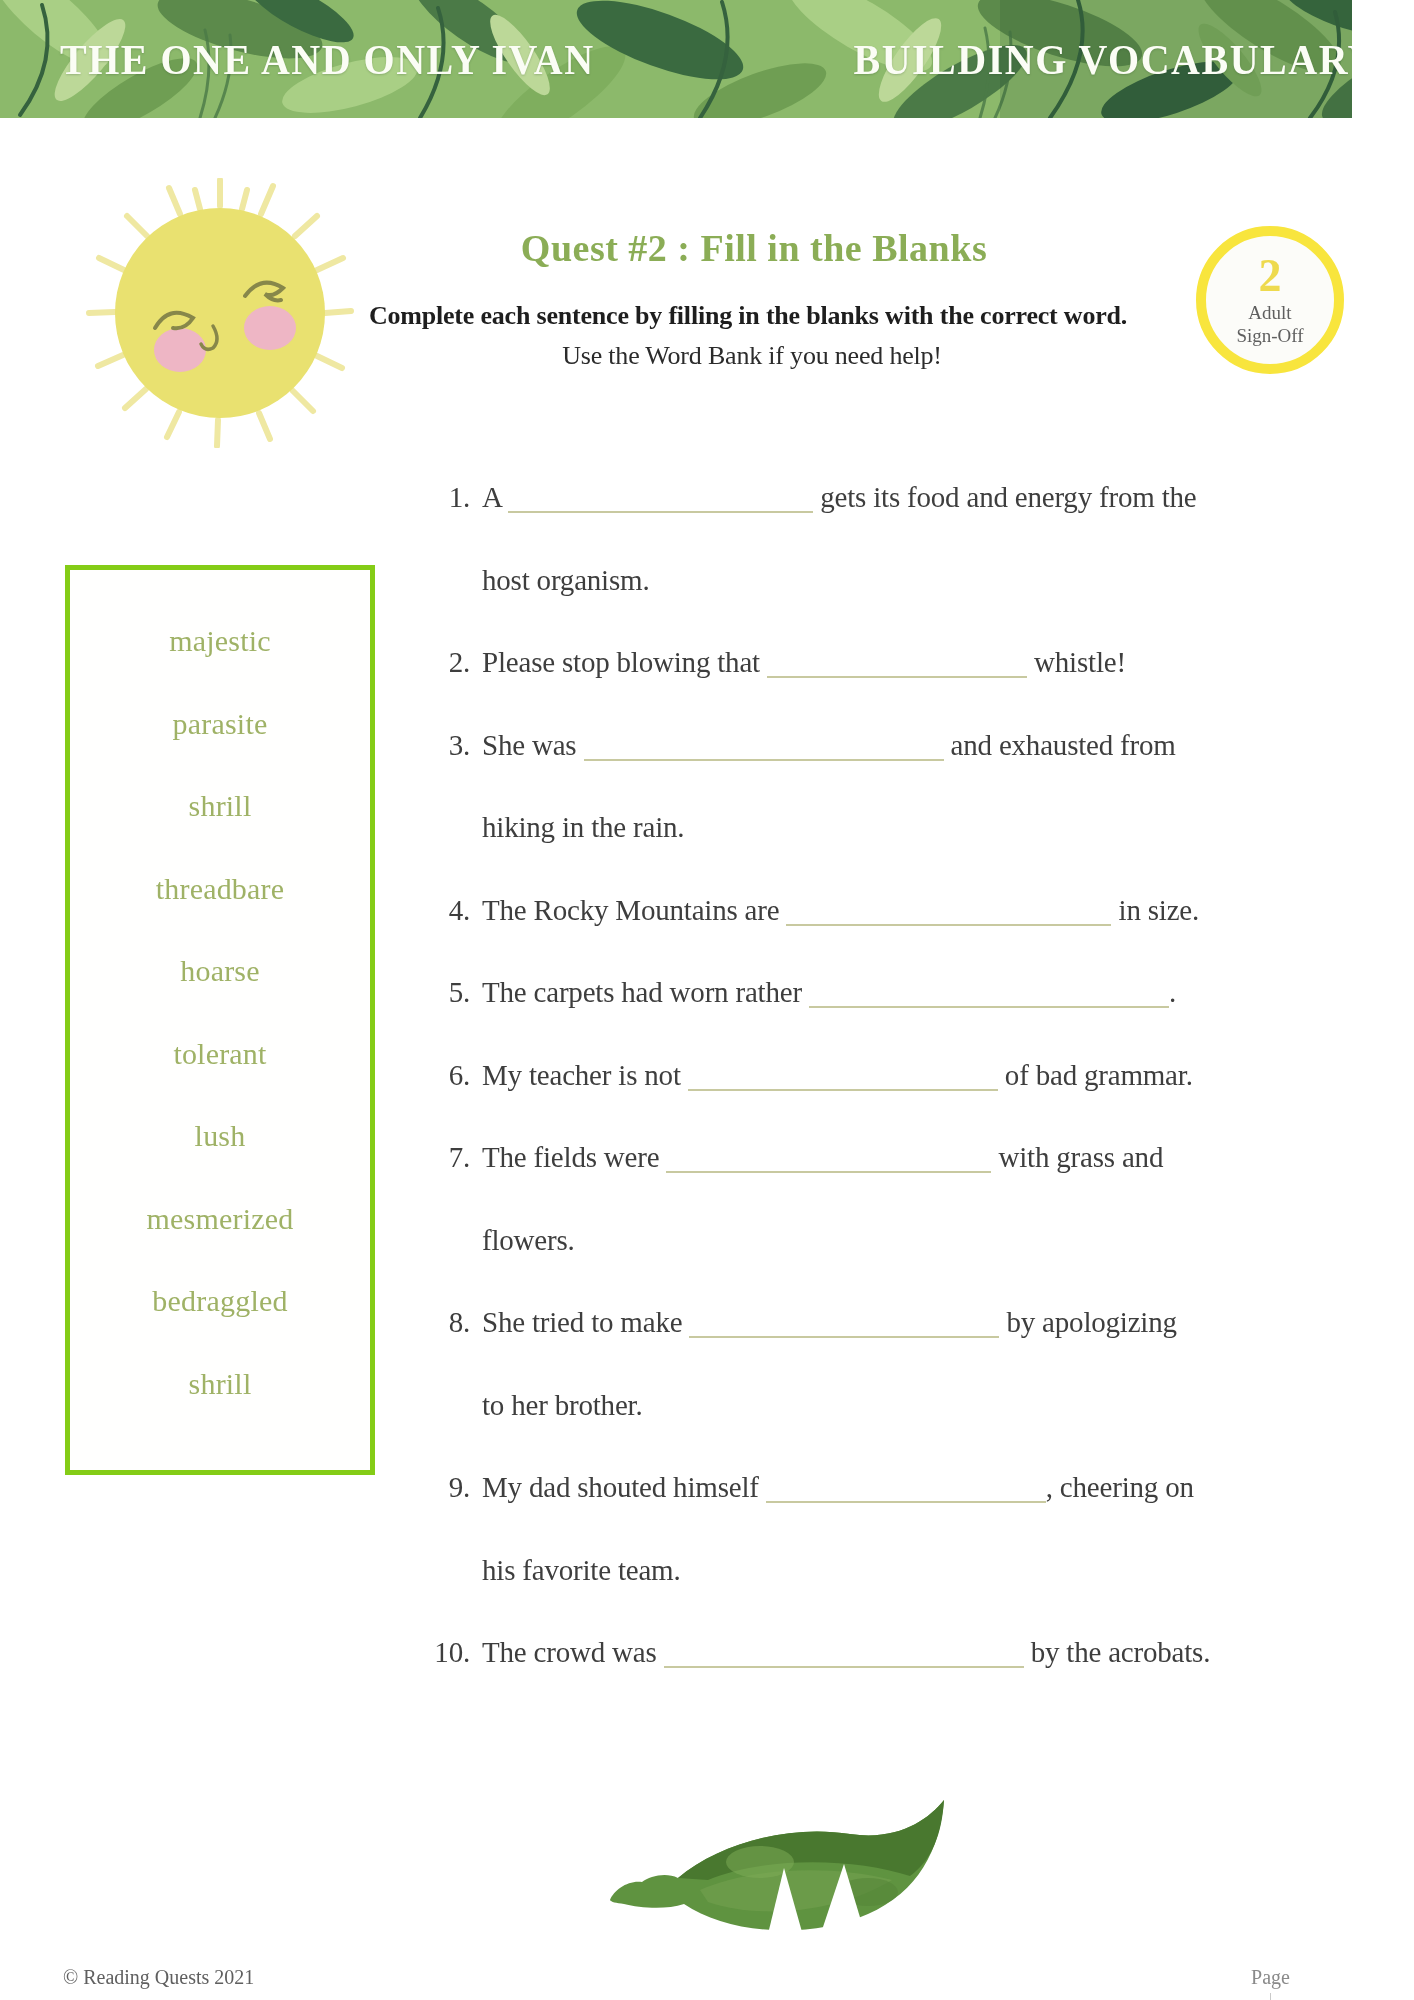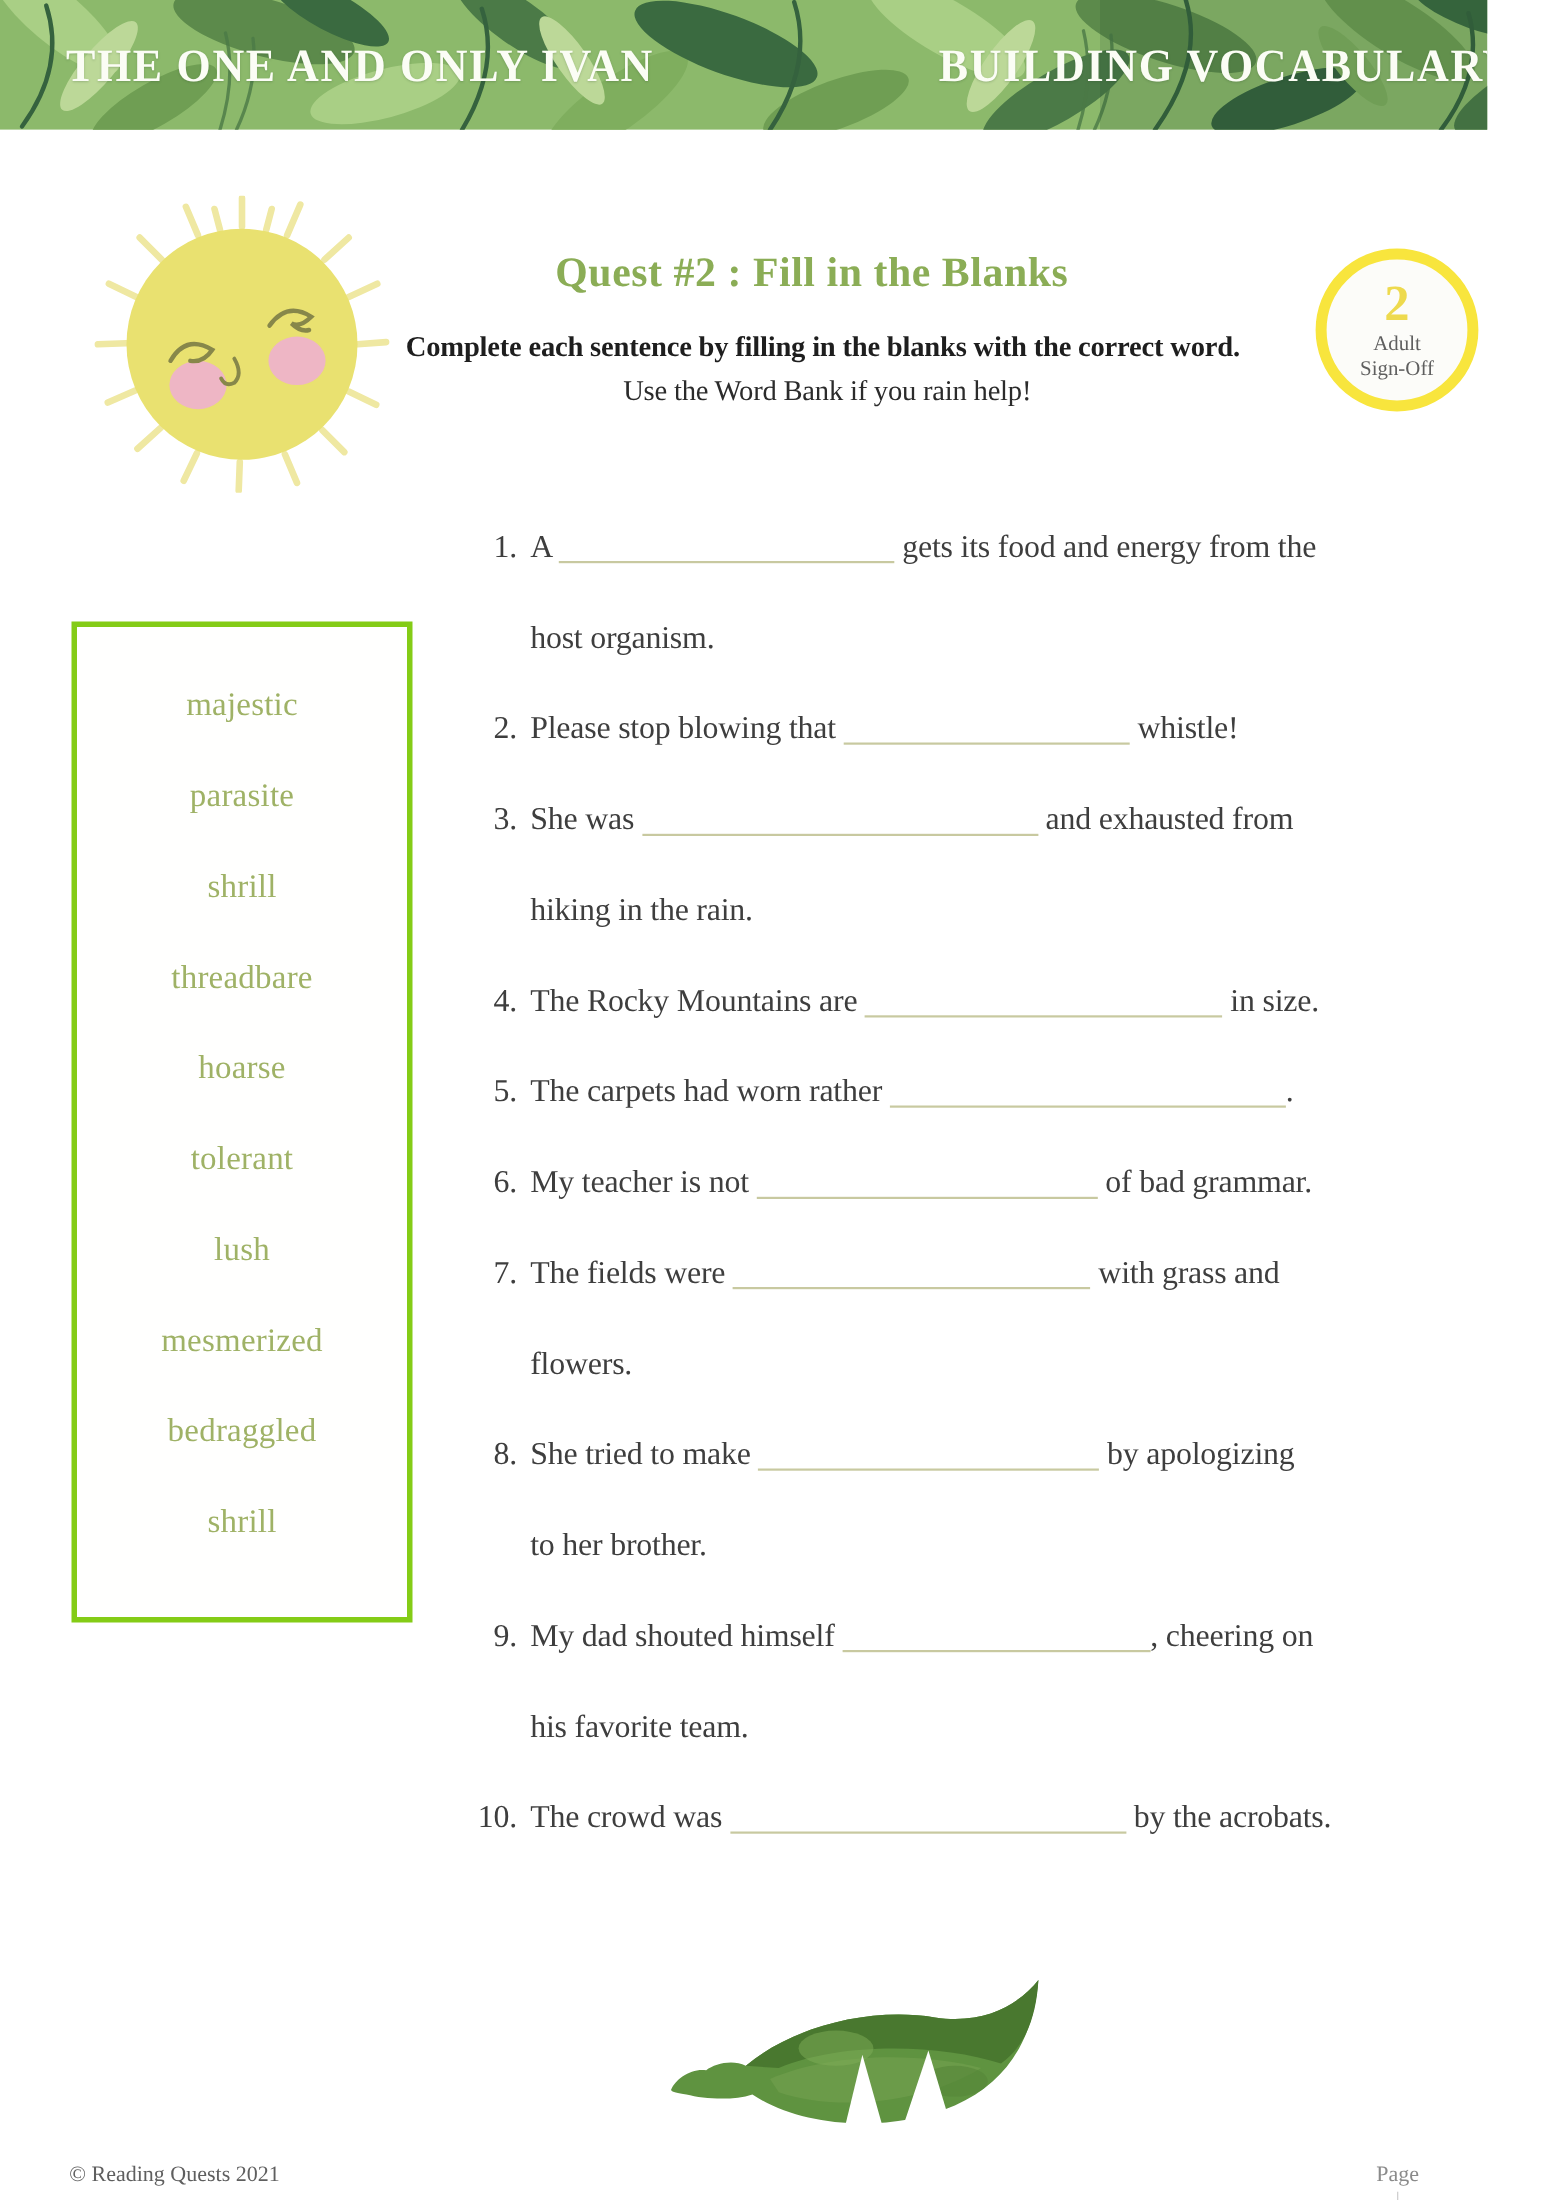--- a/index.html
+++ b/index.html
@@ -17,21 +17,21 @@
     position:absolute;top:0;height:118px;display:flex;align-items:center;
     color:#fbfdf5;font-weight:bold;font-size:40px;letter-spacing:1.5px;
     text-shadow:0 1px 2px rgba(40,70,40,.25);
     transform:scaleY(1.05);
   }
   .banner-title.left{left:60px;}
   .banner-title.right{right:36px;}
   
   .sun{position:absolute;left:85px;top:178px;}
   .quest-title{
-    position:absolute;left:368px;top:226px;width:740px;
+    position:absolute;left:384px;top:226px;width:740px;
     text-align:center;color:#8bad56;font-weight:bold;font-size:38px;
     letter-spacing:0.5px;
   }
   .instructions{
     position:absolute;left:352px;top:296px;width:792px;
     text-align:center;font-size:26px;line-height:40px;color:#1e1e1e;
     letter-spacing:-0.2px;
   }
   .instructions .bold{font-weight:bold;}
   .instructions .regular{font-weight:normal;color:#2b2b2b;margin-left:8px;}
@@ -156,21 +156,21 @@
       <ellipse cx="185" cy="150" rx="26" ry="22" fill="#efaed4" opacity="0.85"></ellipse>
       <path d="M70,150 q14,-24 38,-10 q-8,12 -20,10" fill="none" stroke="#87874a" stroke-width="4" stroke-linecap="round"></path>
       <path d="M160,118 q16,-22 38,-8 q-10,10 -18,6 q8,8 16,6" fill="none" stroke="#87874a" stroke-width="4" stroke-linecap="round"></path>
       <path d="M128,148 q8,14 0,22 q-8,4 -12,-4" fill="none" stroke="#87874a" stroke-width="3.5" stroke-linecap="round"></path>
     </svg>
   </div>
 
   <div class="quest-title">Quest #2 : Fill in the Blanks</div>
   <div class="instructions">
     <span class="bold">Complete each sentence by filling in the blanks with the correct word.</span>
-    <span class="regular">Use the Word Bank if you rain help!</span>
+    <span class="regular">Use the Word Bank if you need help!</span>
   </div>
 
   <div class="badge">
     <div class="num">2</div>
     <div class="lbl">Adult</div>
     <div class="lbl">Sign-Off</div>
   </div>
 
   <div class="wordbank">
     <ul id="wordbank-list">

